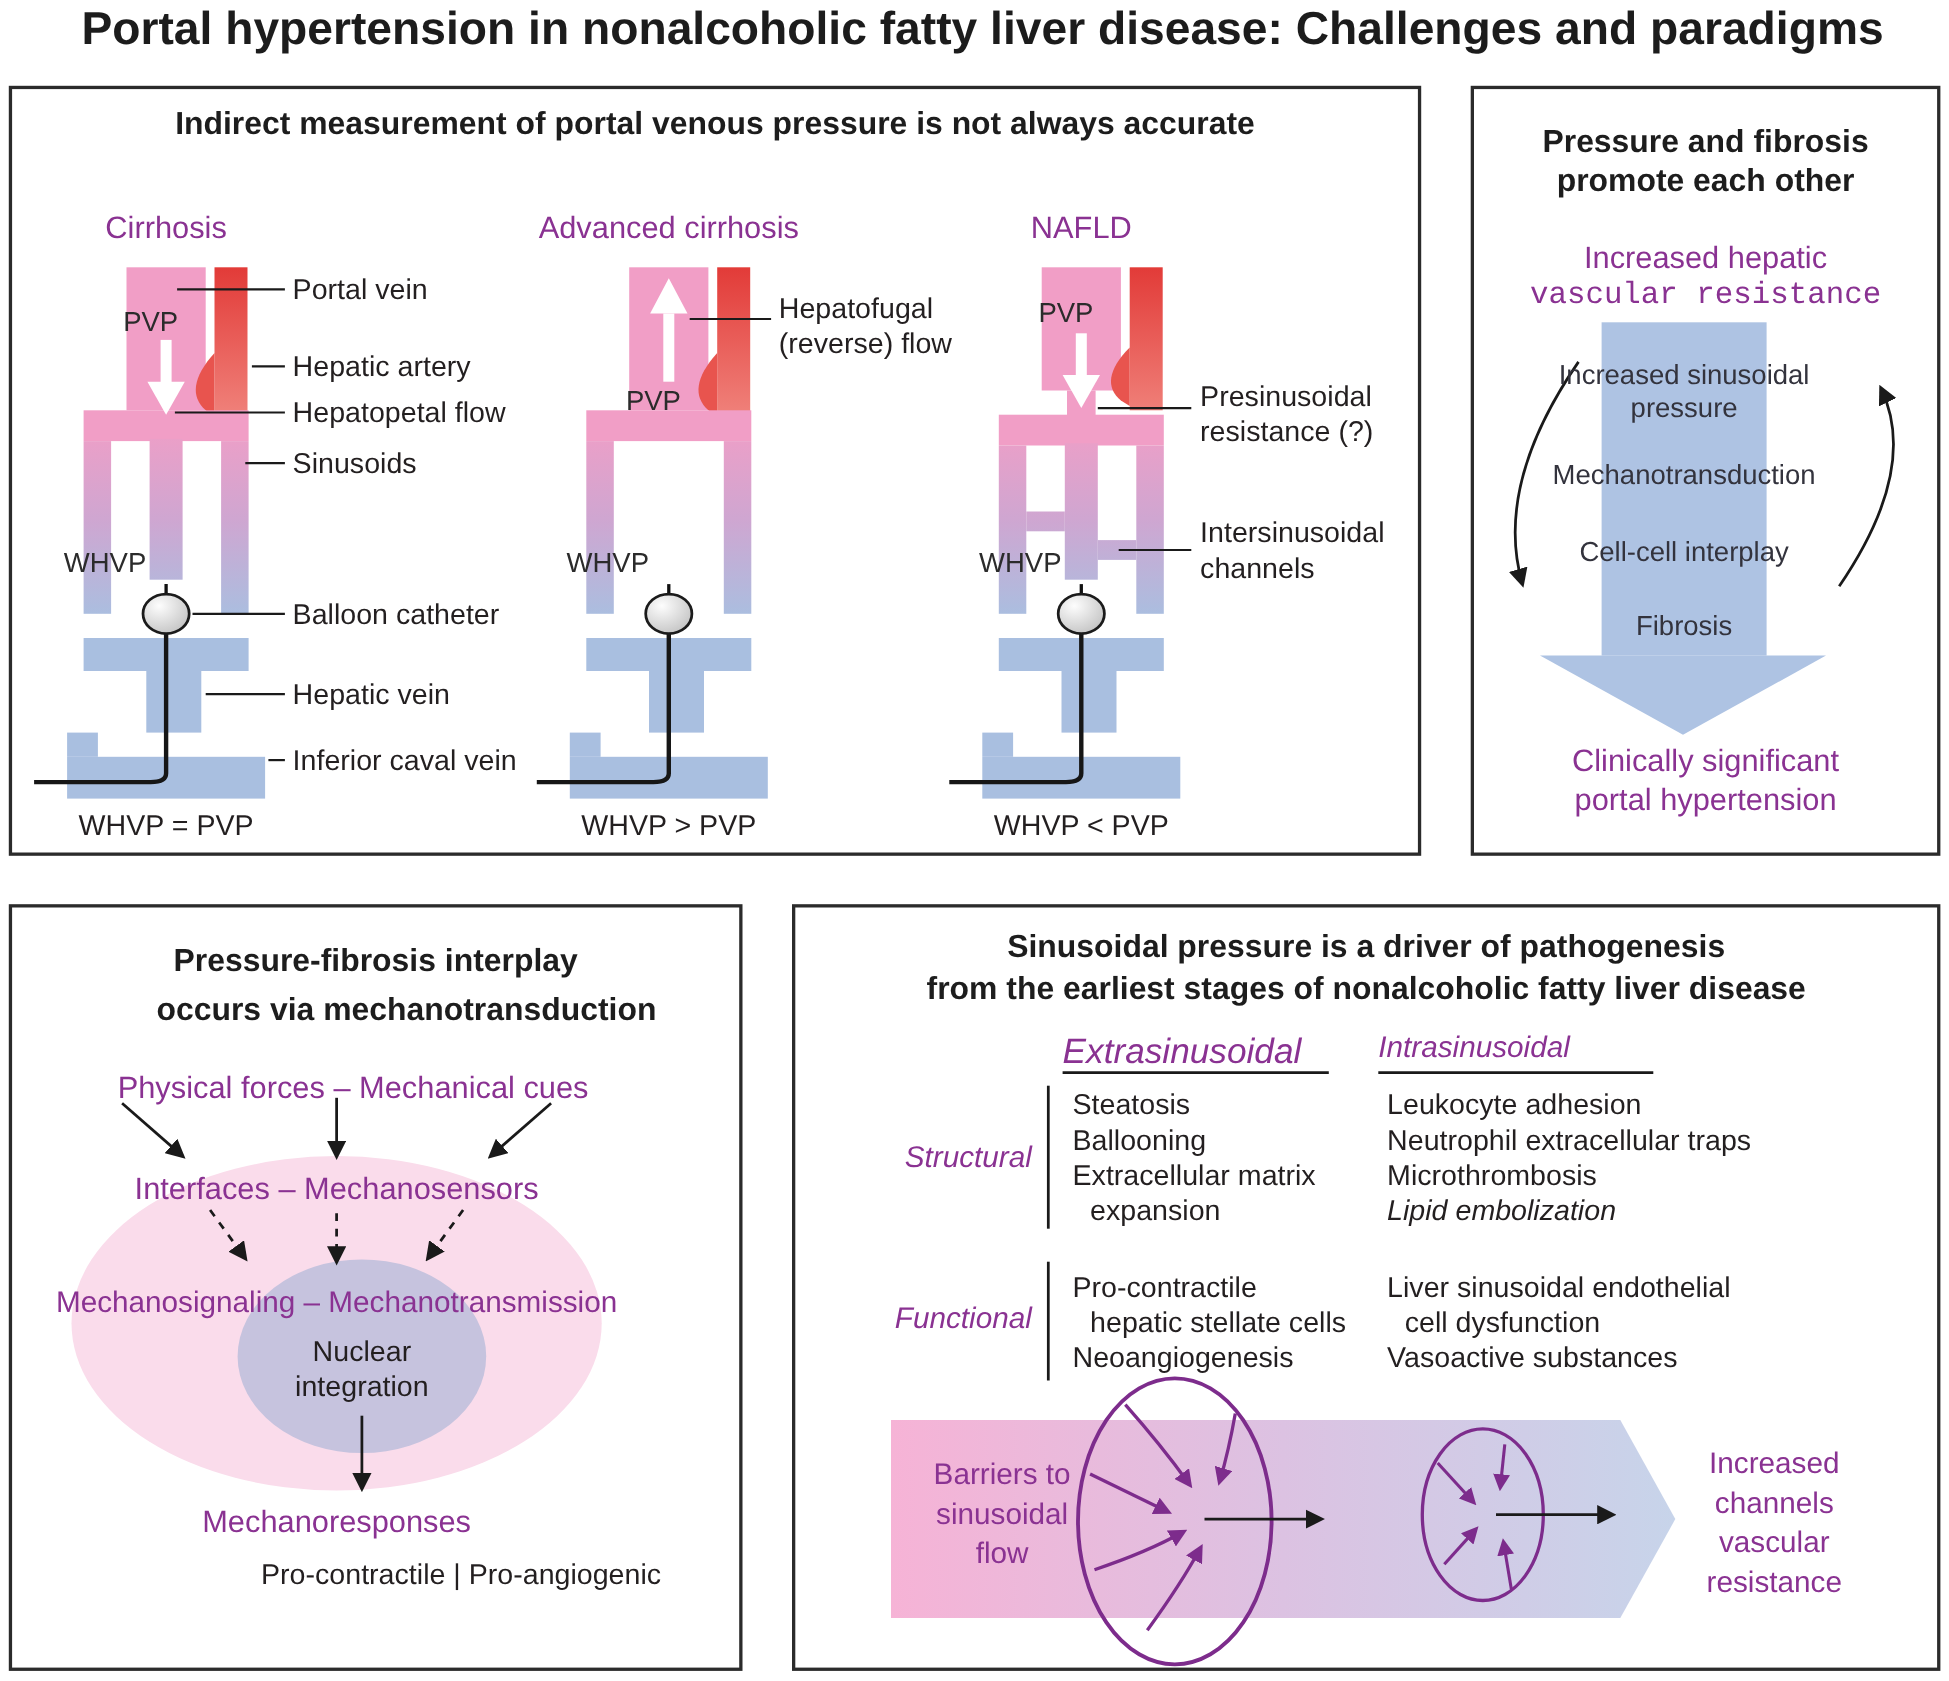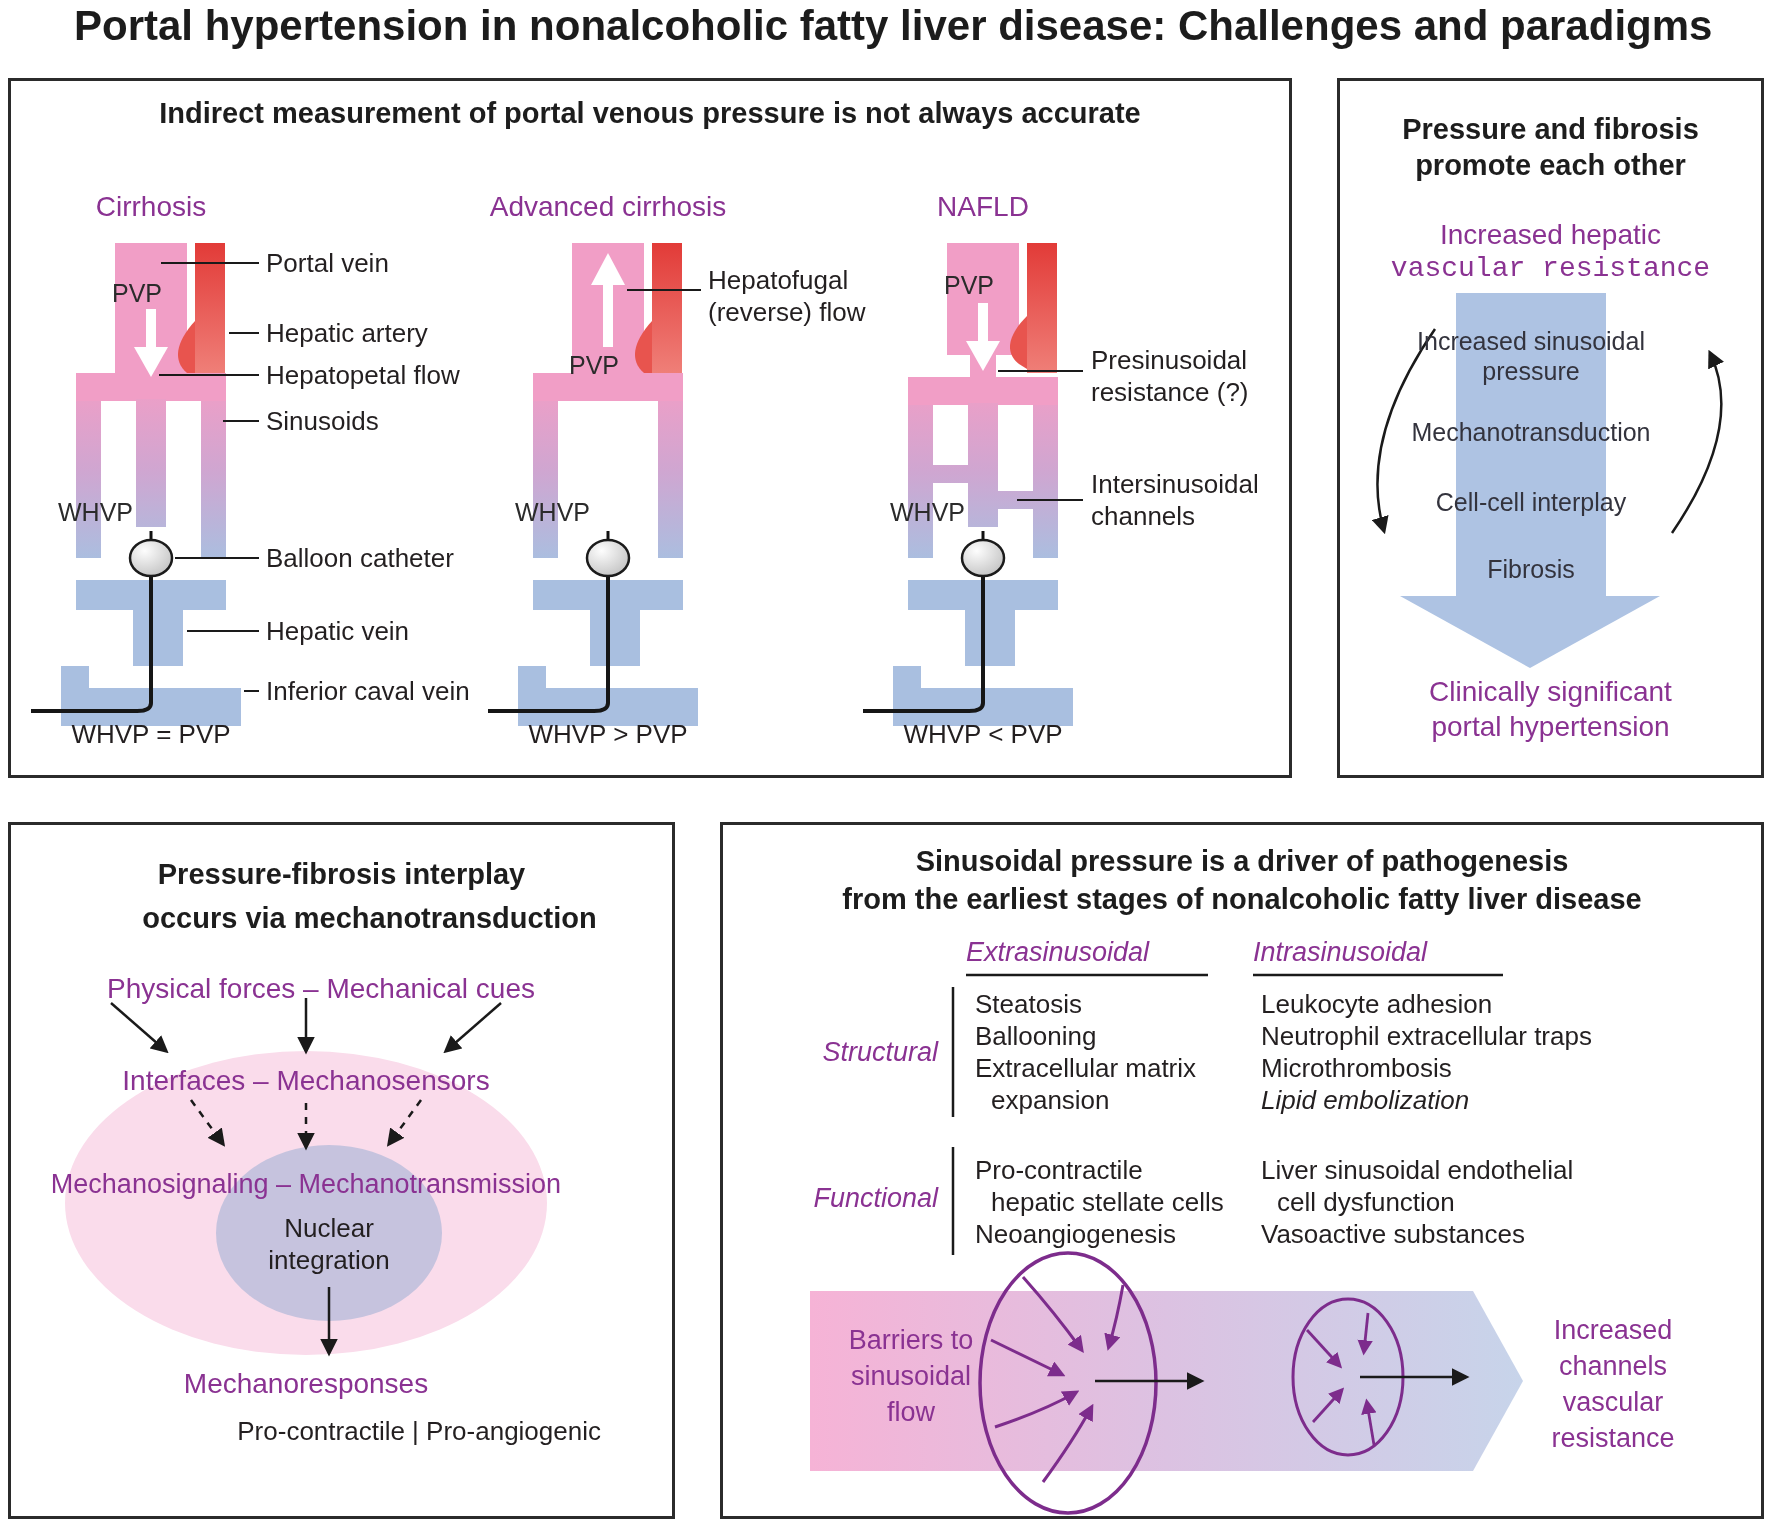--- a/index.html
+++ b/index.html
@@ -1,21 +1,21 @@
 <!DOCTYPE html>
 <html><head>
 <meta charset="utf-8">
 <style>
   html,body{margin:0;padding:0;background:#fff;}
   body{width:1772px;height:1528px;position:relative;font-family:"Liberation Sans",sans-serif;color:#231f20;}
   .panel{position:absolute;border:3px solid #2b2b2b;background:#fff;box-sizing:border-box;}
   .ph{position:absolute;left:0;width:100%;text-align:center;font-weight:bold;font-size:29px;color:#1d1d1d;white-space:nowrap;}
   .lbl{position:absolute;font-size:26px;color:#231f20;white-space:nowrap;line-height:30px;}
   .plabel{position:absolute;font-size:28px;color:#8a3292;white-space:nowrap;text-align:center;}
-  .cap{position:absolute;font-size:26px;color:#231f20;text-align:center;white-space:nowrap;}
+  .cap{position:absolute;font-size:26px;color:#231f20;text-align:center;white-space:nowrap;margin-top:16px;}
   .ctr{text-align:center;}
   .it{font-style:italic;}
   svg{position:absolute;left:0;top:0;}
   .title{position:absolute;left:34px;top:2px;font-size:42px;font-weight:bold;color:#1c1c1c;white-space:nowrap;margin-left:40px;}
   .steps{position:absolute;font-size:25px;color:#33333d;text-align:center;white-space:nowrap;}
   .pvp{position:absolute;font-size:25px;color:#2b2b2b;white-space:nowrap;}
 </style>
 </head>
 <body>
 
@@ -259,21 +259,21 @@
       <path d="M645,488 L641,526" marker-end="url(#mArrP)"></path>
       <path d="M651,620 L644,578" marker-end="url(#mArrP)"></path>
     </g>
 
     <g stroke="#1a1a1a" stroke-width="2.5" fill="none">
       <path d="M372,556 L478,556" marker-end="url(#mArrD)"></path>
       <path d="M637,552 L743,552" marker-end="url(#mArrD)"></path>
     </g>
   </svg>
 
-  <div class="plabel it" style="left:243px;top:112px;font-size:27px;">Extrasinusoidal</div>
+  <div class="plabel it" style="left:243px;top:112px;font-size:32px;">Extrasinusoidal</div>
   <div class="plabel it" style="left:530px;top:112px;font-size:27px;">Intrasinusoidal</div>
   <div class="plabel it" style="left:45px;top:212px;width:170px;text-align:right;font-size:27px;">Structural</div>
   <div class="plabel it" style="left:45px;top:358px;width:170px;text-align:right;font-size:27px;">Functional</div>
 
   <div class="lbl" style="left:252px;top:164px;">Steatosis</div>
   <div class="lbl" style="left:252px;top:196px;">Ballooning</div>
   <div class="lbl" style="left:252px;top:228px;">Extracellular matrix</div>
   <div class="lbl" style="left:268px;top:260px;">expansion</div>
 
   <div class="lbl" style="left:538px;top:164px;">Leukocyte adhesion</div>

